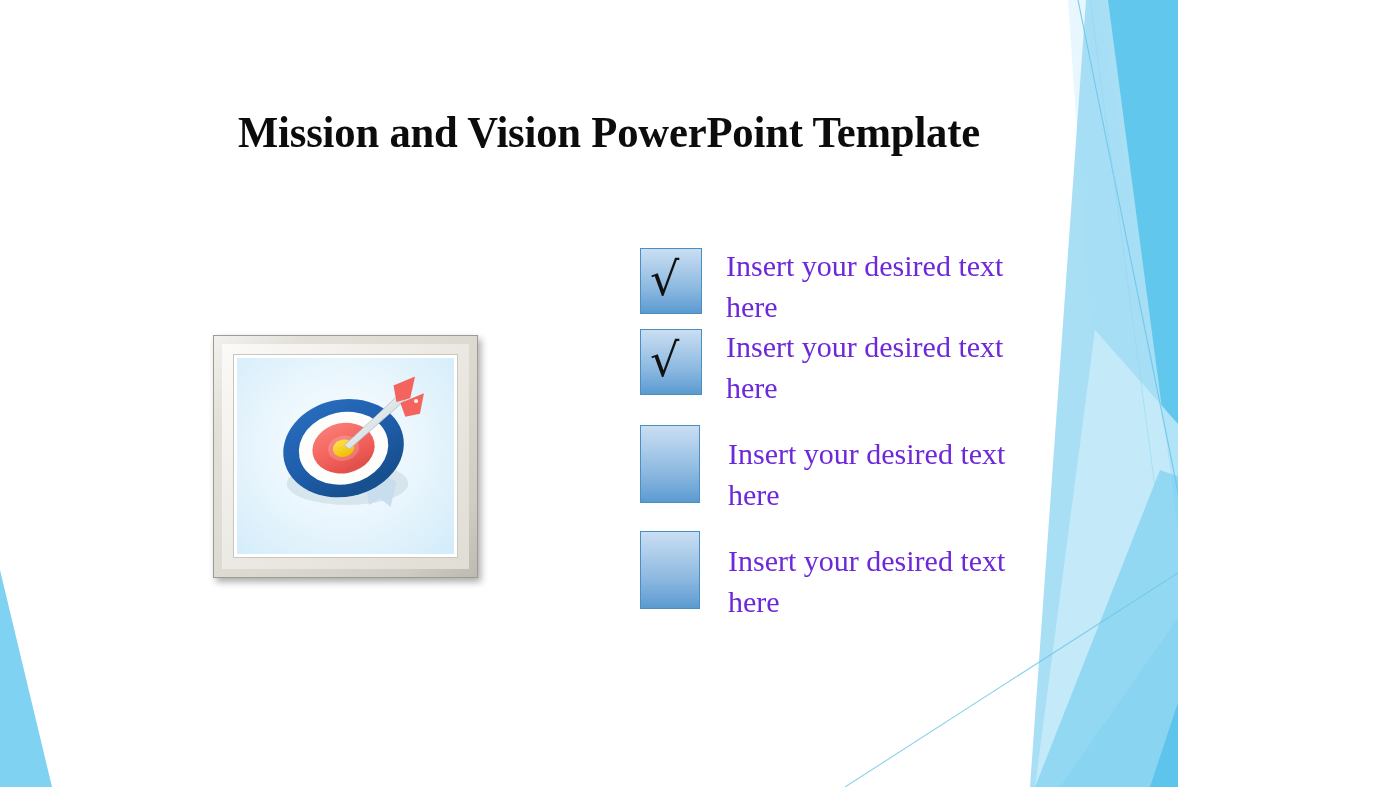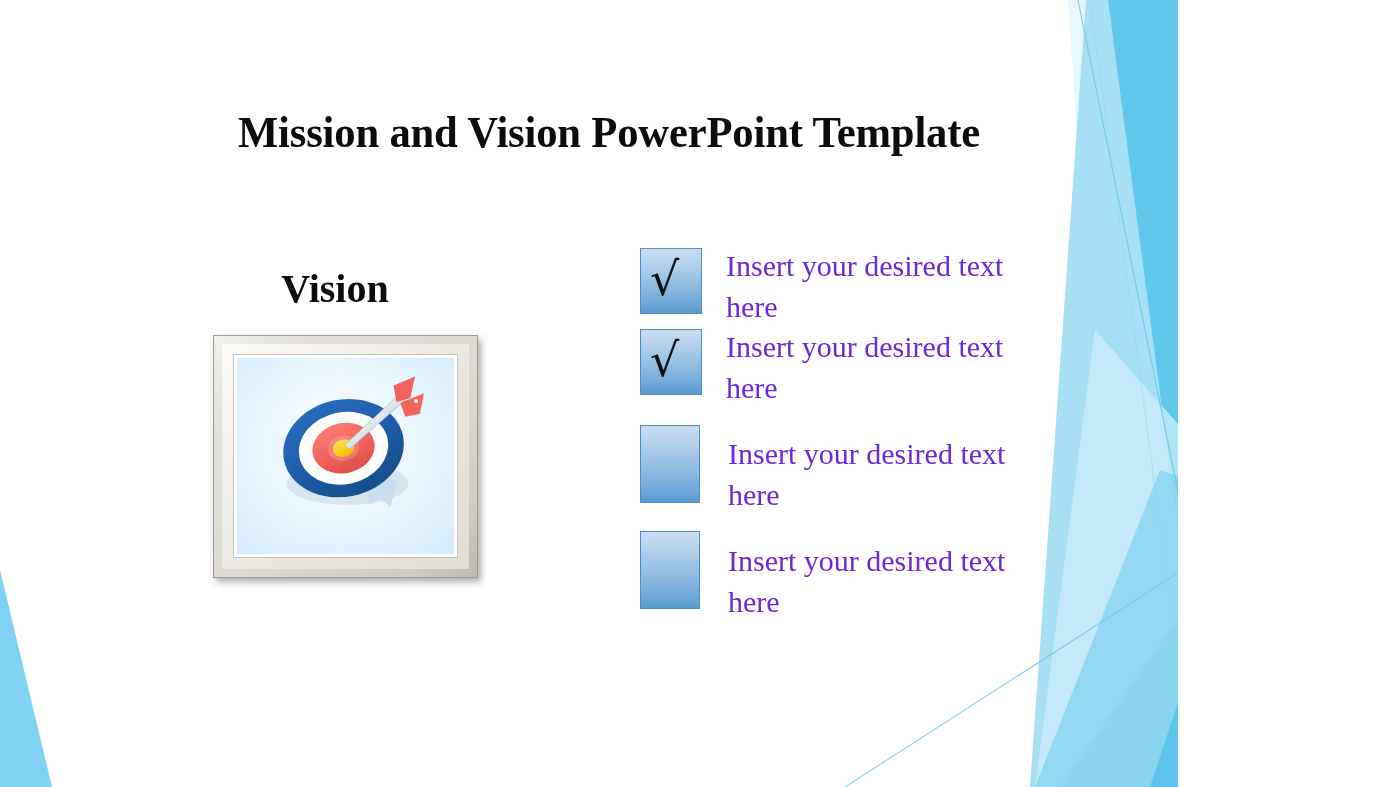--- a/index.html
+++ b/index.html
@@ -170,21 +170,20 @@
 
     <polygon points="1035,787 1160,470 1305,520 1260,787" fill="#69c9ec" opacity="0.55"></polygon>
 
     <line x1="1078" y1="0" x2="1238" y2="787" stroke="#6ec6e8" stroke-width="1.2" opacity="0.85"></line>
     <line x1="845" y1="787" x2="1400" y2="430" stroke="#6ec6e8" stroke-width="1.1" opacity="0.8"></line>
     <line x1="1090" y1="0" x2="1195" y2="787" stroke="#8fd6ef" stroke-width="1" opacity="0.55"></line>
   </svg>
 
   <div id="title">Mission and Vision PowerPoint Template</div>
 
-  <div id="vision-heading">Vision</div>
 
   <div id="frame-wrap">
     <div id="frame-outer"></div>
     <div id="frame-bevel"></div>
     <div id="frame-mat"></div>
     <div id="frame-photo">
       <svg id="target-svg" viewBox="0 0 200 200">
         <defs>
           <linearGradient id="gblue" x1="0" y1="0" x2="0.4" y2="1">
             <stop offset="0%" stop-color="#2a6fc0"></stop>

